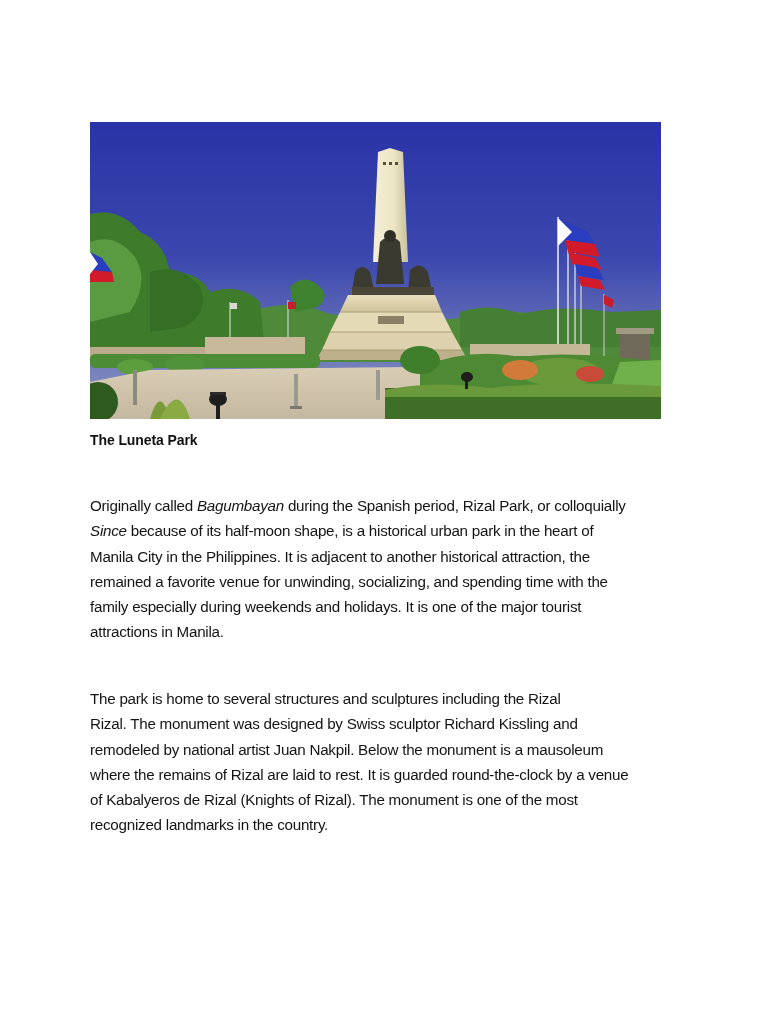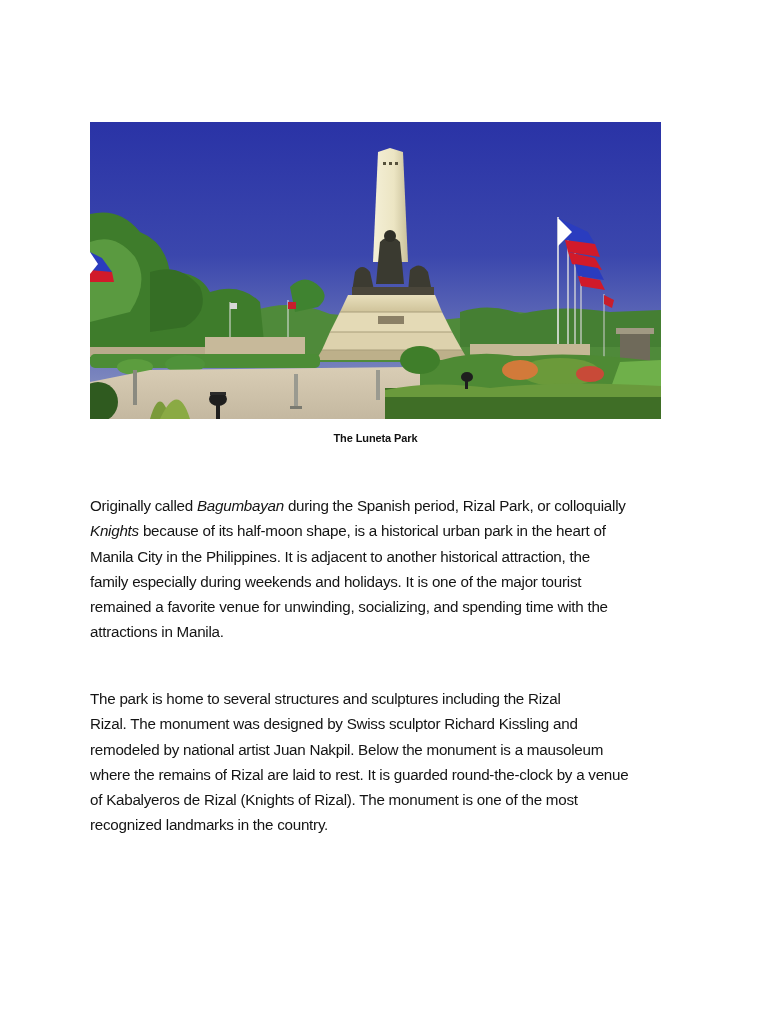--- a/index.html
+++ b/index.html
@@ -1,22 +1,22 @@
 <!DOCTYPE html>
 <html><head>
   <meta charset="utf-8">
   <style>
     html, body { margin: 0; padding: 0; background: #ffffff; }
     body { width: 768px; height: 1024px; position: relative; overflow: hidden;
            font-family: "Liberation Sans", "DejaVu Sans", sans-serif; color: #1a1a1a; }
     .page { position: absolute; left: 0; top: 0; width: 768px; height: 1024px; background: #fff; }
     .photo { position: absolute; left: 90px; top: 122px; width: 571px; height: 297px; overflow: hidden; }
     .photo svg { display: block; width: 571px; height: 297px; }
-    .caption { position: absolute; left: 90px; top: 432px; width: 571px; text-align: center;
-               font-weight: bold; font-size: 11px; letter-spacing: -0.1px; color: #111; }
+    .caption { position: absolute; left: 90px; top: 432px; width: 571px; text-align: left;
+               font-weight: bold; font-size: 14px; letter-spacing: -0.1px; color: #111; }
     .body-text { position: absolute; left: 90px; width: 600px; font-size: 15.2px; line-height: 25.3px;
                  color: #141414; letter-spacing: -0.25px; }
     .p1 { top: 493px; }
     .p2 { top: 686px; }
     .line { display: block; white-space: nowrap; }
     em { }
   </style>
 </head>
 <body>
 
@@ -138,24 +138,24 @@
       <rect x="126" y="283" width="4" height="14" fill="#1e1e1e"></rect>
       <ellipse cx="377" cy="255" rx="6" ry="5" fill="#1e1e1e"></ellipse>
       <rect x="375" y="259" width="3" height="8" fill="#1e1e1e"></rect>
     </svg>
   </div>
 
   <div class="caption">The Luneta Park</div>
 
   <div class="body-text p1">
       <span class="line"><span>Originally called </span><em>Bagumbayan</em><span> during the Spanish period, Rizal Park, or colloquially</span></span>
-      <span class="line"><em>Knights</em><span> because of its half-moon shape, is a historical urban park in the heart of</span></span>
+      <span class="line"><em>Since</em><span> because of its half-moon shape, is a historical urban park in the heart of</span></span>
       <span class="line"><span>Manila City in the Philippines.  It is adjacent to another historical attraction, the</span></span>
+      <span class="line"><span>remained a favorite venue for unwinding, socializing, and spending time with the</span></span>
       <span class="line"><span>family especially during weekends and holidays. It is one of the major tourist</span></span>
-      <span class="line"><span>remained a favorite venue for unwinding, socializing, and spending time with the</span></span>
       <span class="line"><span>attractions in Manila.</span></span>
     </div>
   <div class="body-text p2">
       <span class="line"><span>The park is home to several structures and sculptures including the Rizal</span></span>
       <span class="line"><span>Rizal. The monument was designed by Swiss sculptor Richard Kissling and</span></span>
       <span class="line"><span>remodeled by national artist Juan Nakpil. Below the monument is a mausoleum</span></span>
       <span class="line"><span>where the remains of Rizal are laid to rest. It is guarded round-the-clock by a venue</span></span>
       <span class="line"><span>of Kabalyeros de Rizal (Knights of Rizal). The monument is one of the most</span></span>
       <span class="line"><span>recognized landmarks in the country.</span></span>
     </div>

